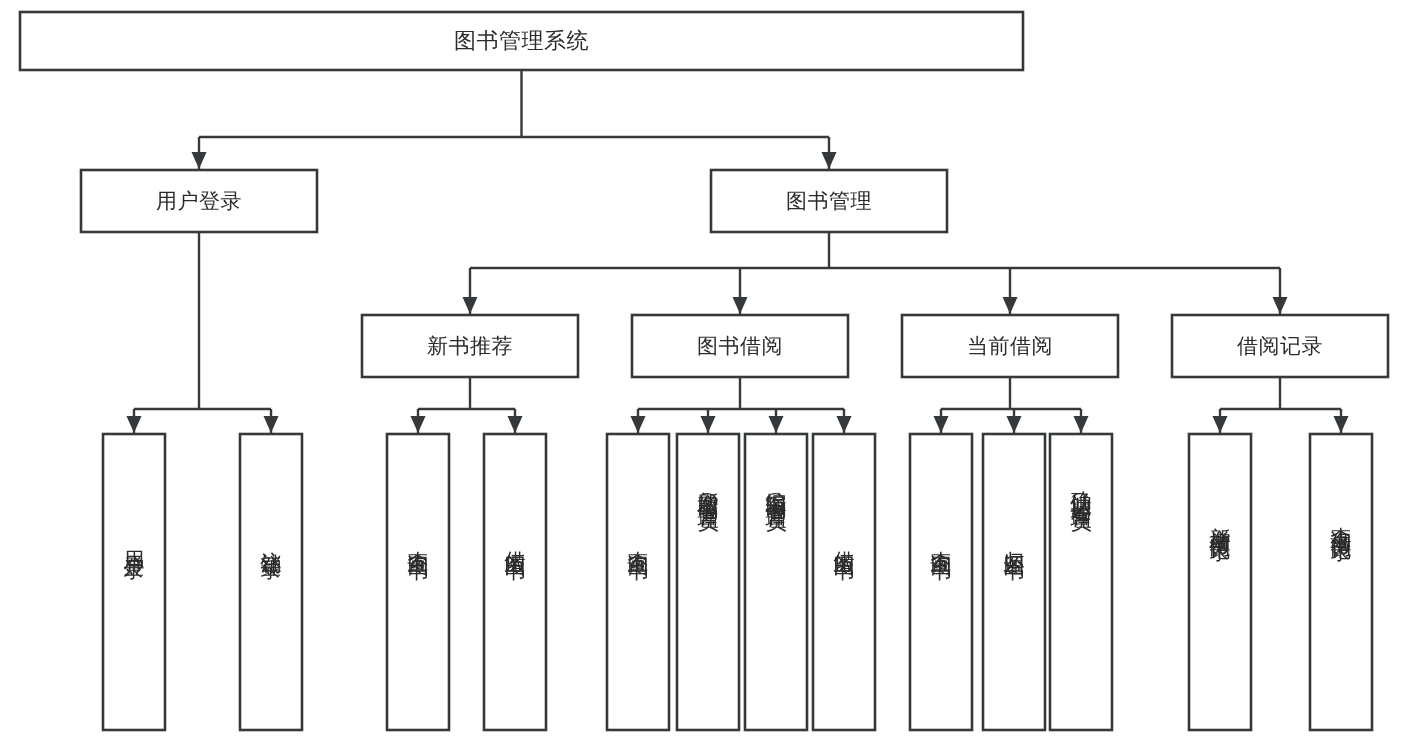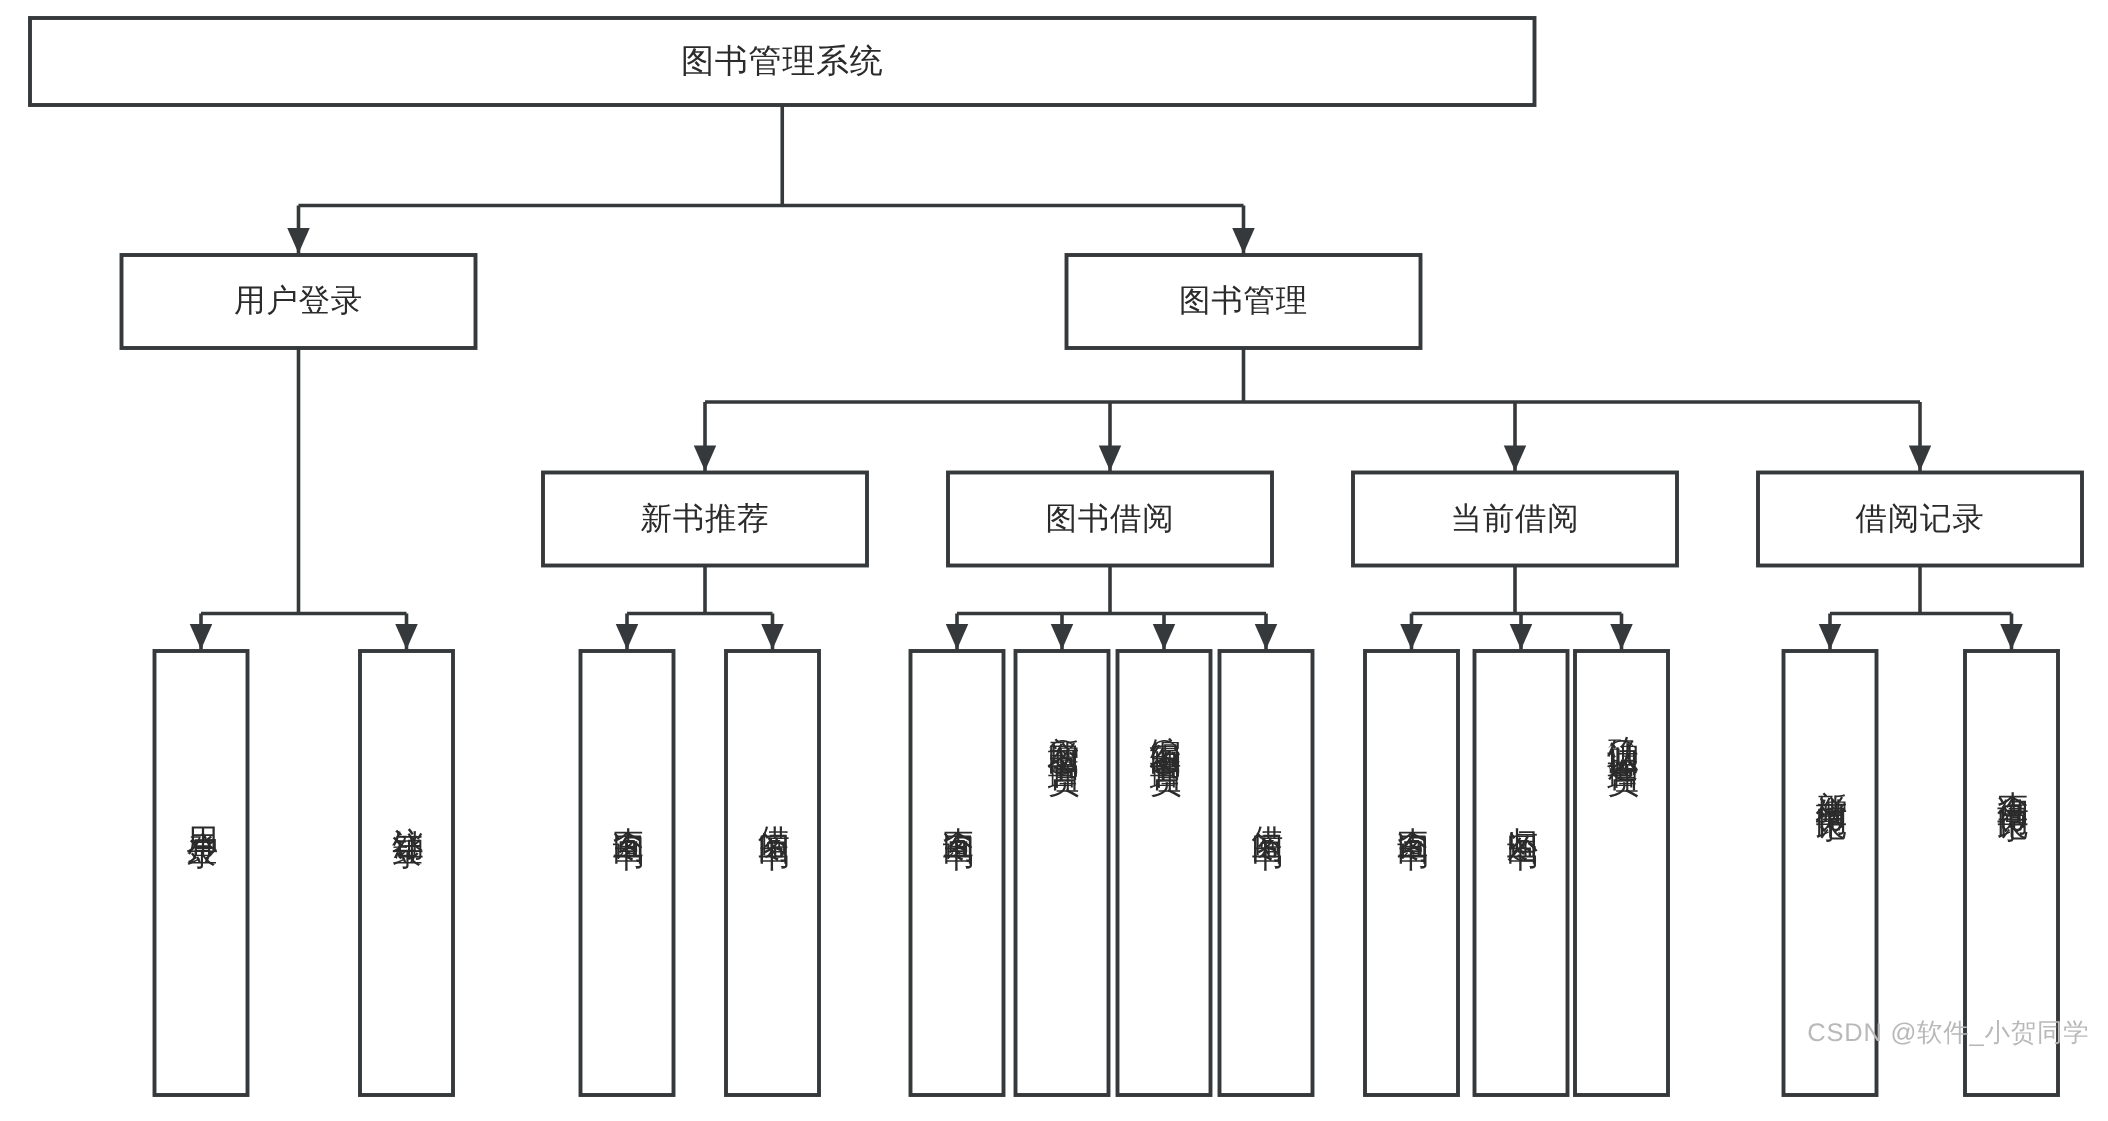--- a/index.html
+++ b/index.html
@@ -219,14 +219,13 @@
         <span class="leaf-label">确认归还（管理员）</span>
       </div>
       <div class="leaf-label-wrap" style="left: 1189px; top: 434px; width: 62px; height: 296px; padding-top: 76px; box-sizing: border-box;">
         <span class="leaf-label">新增借阅记录</span>
       </div>
       <div class="leaf-label-wrap" style="left: 1310px; top: 434px; width: 62px; height: 296px; padding-top: 76px; box-sizing: border-box;">
         <span class="leaf-label">查询借阅记录</span>
       </div>
     </div>
 
-  <div class="watermark">CSDN @软件_小贺同学</div>
 </div>
 
 </body></html>

